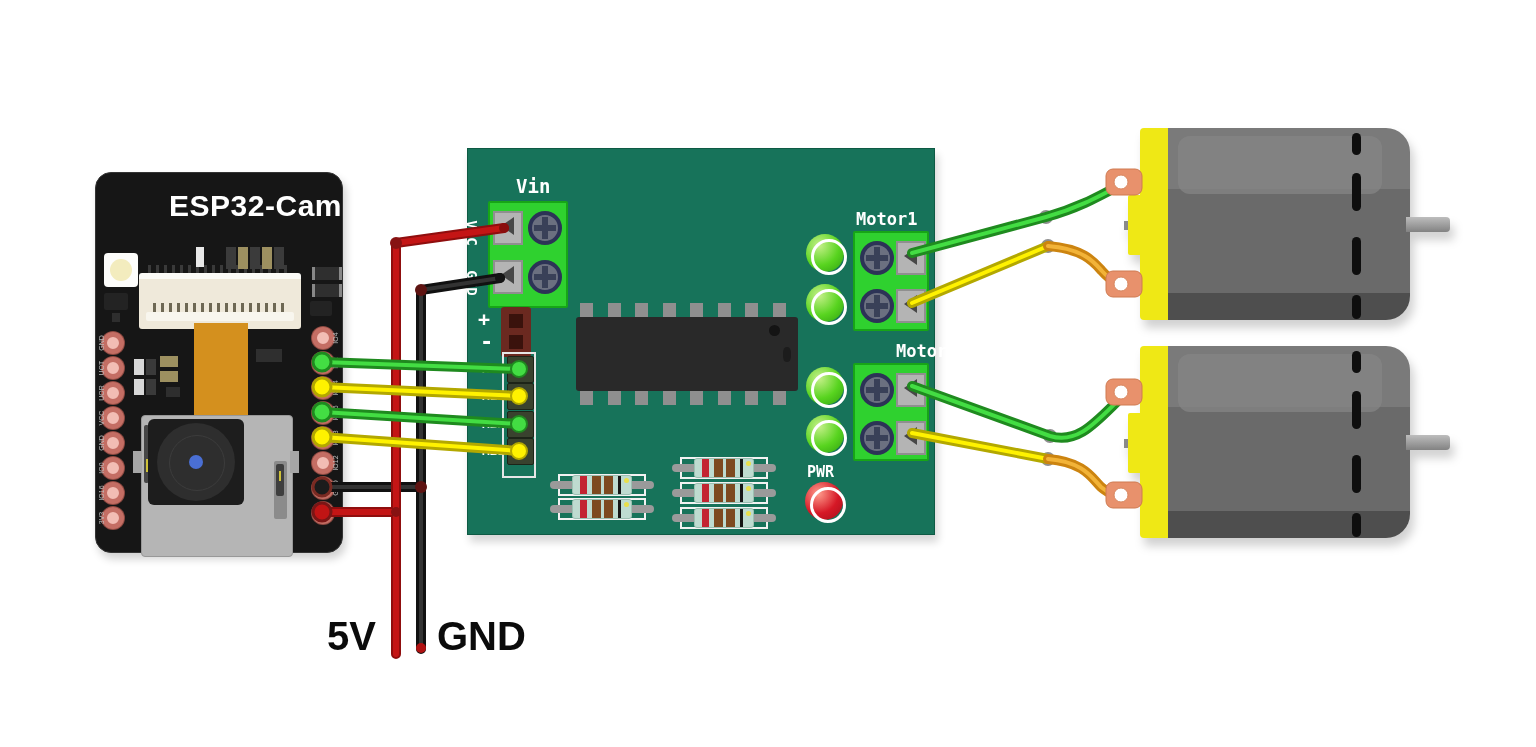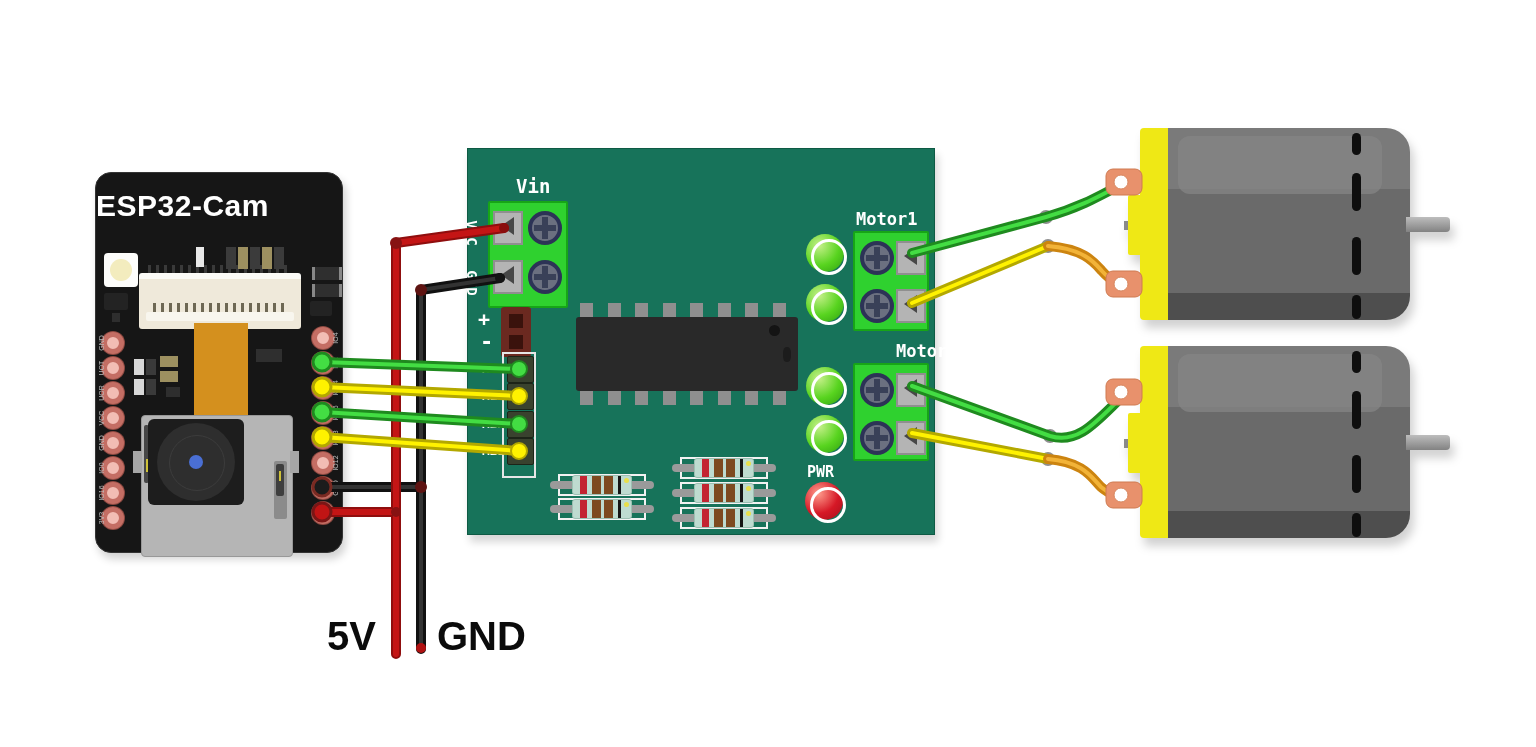--- a/index.html
+++ b/index.html
@@ -1,21 +1,21 @@
 <!DOCTYPE html>
 <html style="--board_green: #17735a; --terminal_green: #2fd12f; --esp_black: #161616; --motor_yellow: #efe815; --motor_gray: #6a6a6a; --lug_copper: #e8916c; --wire_red: #c41515; --wire_black: #262626; --wire_green_core: #43dd43; --wire_yellow_core: #fff200; --wire_orange: #efa41c; --led_green: #58d41f; --led_red: #d61826; --pin_pink: #d98c80;"><head>
 <meta charset="utf-8">
 <style>
   html,body{margin:0;padding:0;background:#fff;}
   .canvas{position:relative;width:1536px;height:747px;background:#ffffff;overflow:hidden;
           font-family:"Liberation Sans",sans-serif;}
   
   .esp{position:absolute;left:95px;top:172px;width:246px;height:379px;background:var(--esp_black);
        border:1px solid #343434;border-radius:16px;box-shadow:3px 6px 8px rgba(0,0,0,.18);}
-  .esp-title{position:absolute;left:0;top:16px;width:100%;text-align:left;color:#fff;
+  .esp-title{position:absolute;left:0;top:16px;width:100%;text-align:right;color:#fff;
        font-size:30px;font-weight:600;letter-spacing:.5px;}
   .wled{position:absolute;left:8px;top:80px;width:34px;height:34px;background:#fdfdfb;border-radius:4px;}
   .wled i{position:absolute;left:6px;top:6px;width:22px;height:22px;border-radius:50%;background:#f3ecbe;display:block;}
   .teeth{position:absolute;background:repeating-linear-gradient(90deg,#3a3a3a 0 3px,transparent 3px 8px);}
   .t-top{left:52px;top:92px;width:142px;height:9px;}
   .conn{position:absolute;left:43px;top:100px;width:162px;height:50px;background:#efe9da;border-radius:3px;border-top:6px solid #fbfbf7;}
   .t-in{left:57px;top:130px;width:134px;height:9px;background:repeating-linear-gradient(90deg,#6e6854 0 3px,transparent 3px 8px);}
   .conn-b{position:absolute;left:50px;top:139px;width:148px;height:9px;background:#f8f6ee;border-radius:2px;}
   .flex{position:absolute;left:98px;top:150px;width:54px;height:106px;background:#d4901e;}
   .housing{position:absolute;left:45px;top:242px;width:150px;height:140px;background:#b5b5b5;border:1px solid #989898;border-radius:4px;}

